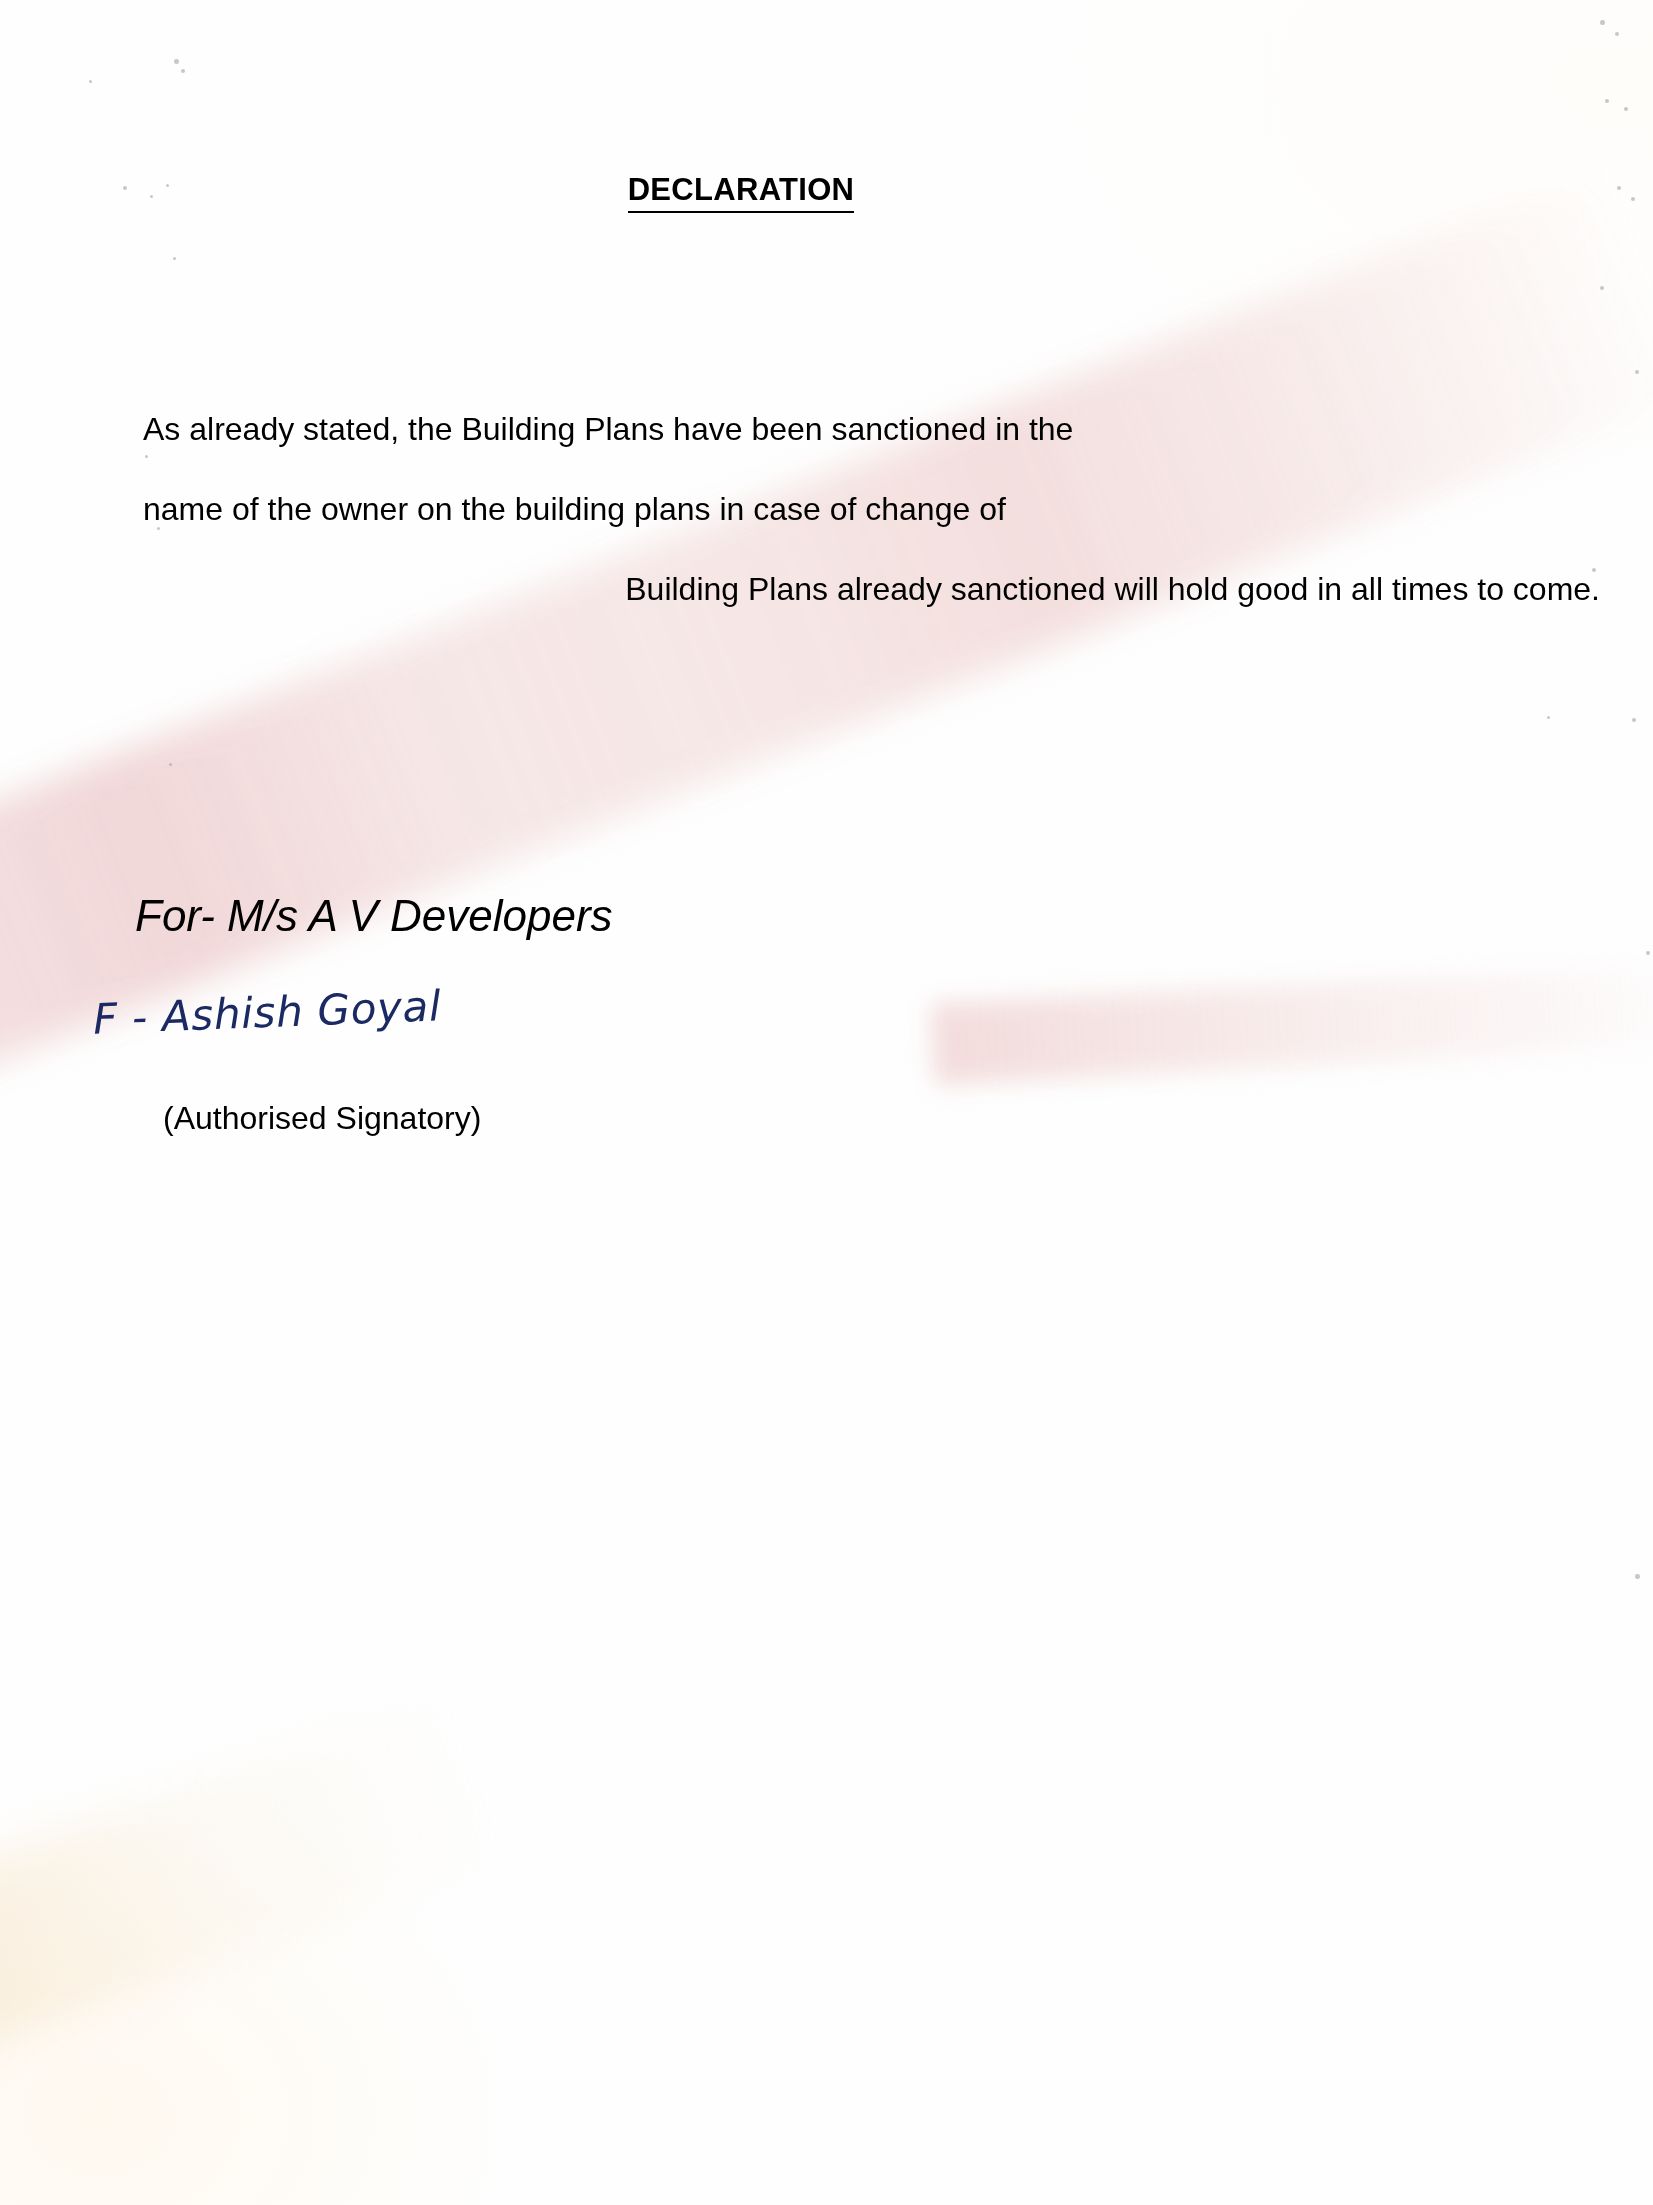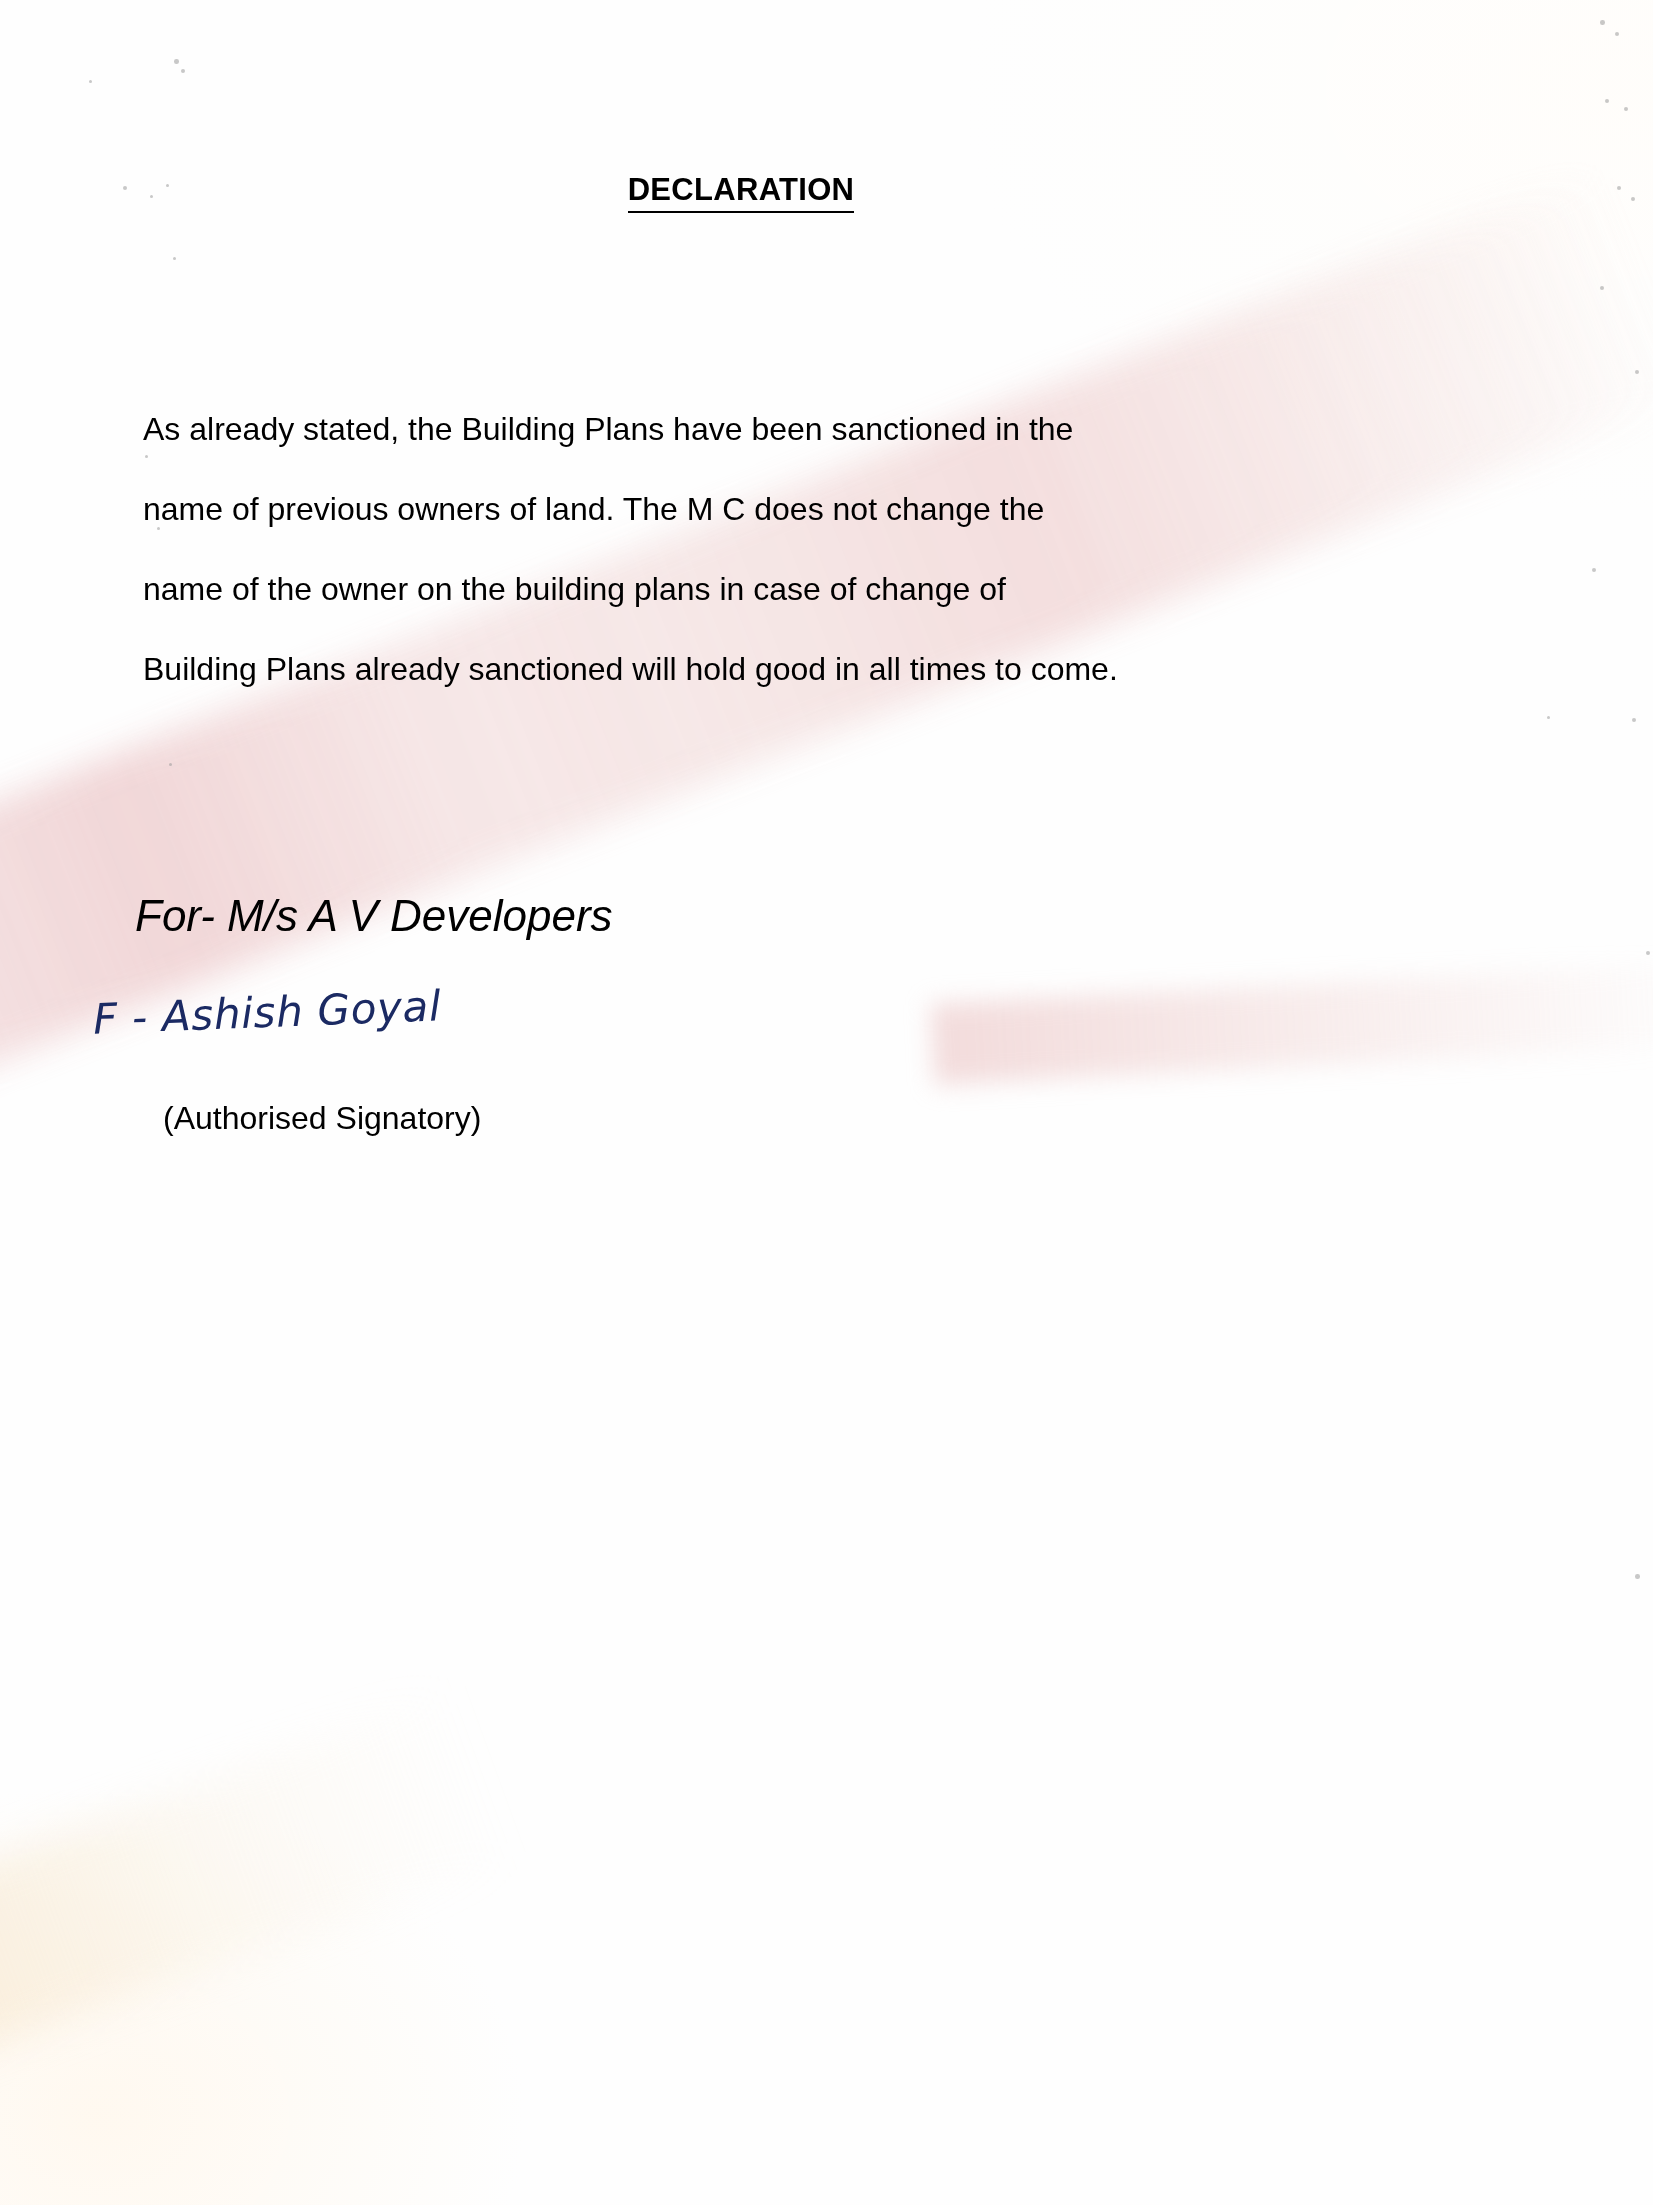--- a/index.html
+++ b/index.html
@@ -121,21 +121,21 @@
     width: 1473px;
     font-size: 32px;
     line-height: 72px;
   }
   .body-para p {
     margin: 8px;
     text-align: justify;
     text-justify: inter-word;
   }
   .body-para p.last {
-    text-align: left;
+    text-align: right;
   }
 
   .for-line {
     position: absolute;
     left: 135px;
     top: 895px;
     font-size: 44px;
     line-height: 41px;
     font-style: italic;
   }
@@ -199,21 +199,20 @@
   <div class="speck" style="left:1547px; top:716px; width:3.4px; height:3.4px;"></div>
 
   <div class="doc">
 
     <div class="title">
       <span>DECLARATION</span>
     </div>
 
     <div class="body-para">
       <p>As already stated, the Building Plans have been sanctioned in the</p>
-      <p>name of previous owners of land. The M C does not change the</p>
       <p>name of the owner on the building plans in case of change of</p>
       <p class="last">Building Plans already sanctioned will hold good in all times to come.</p>
     </div>
 
     <div class="for-line">For- M/s A V Developers</div>
 
     <div class="signature">F - Ashish Goyal</div>
 
     <div class="sig-caption">(Authorised Signatory)</div>
 

